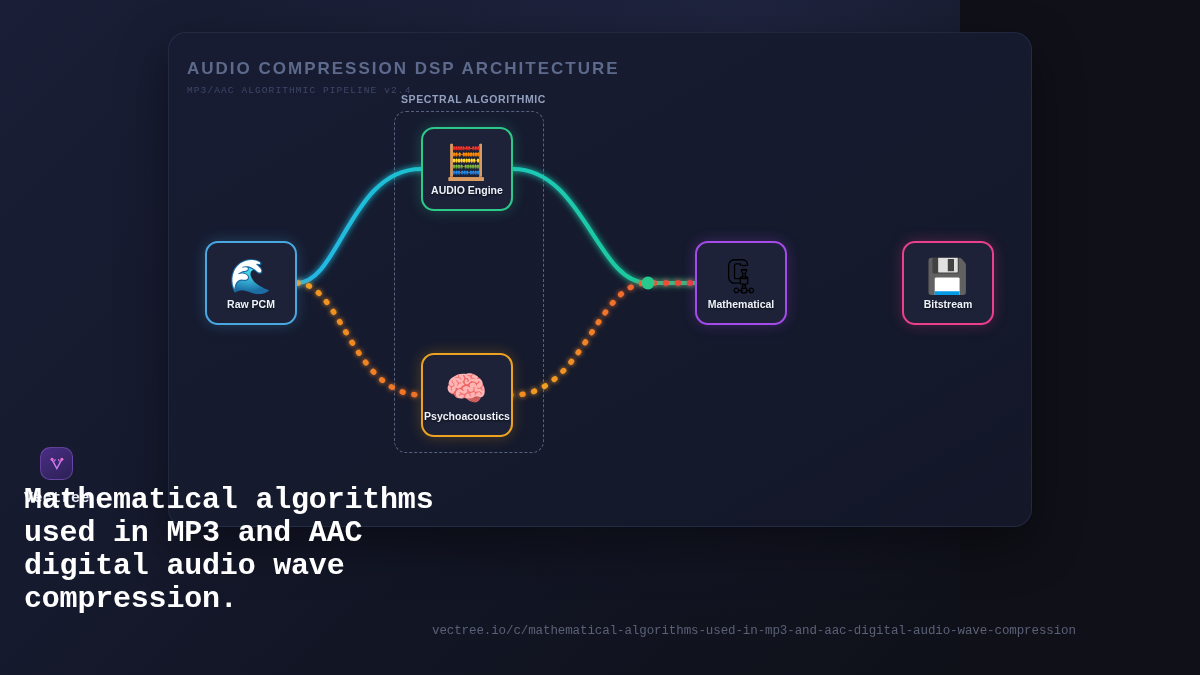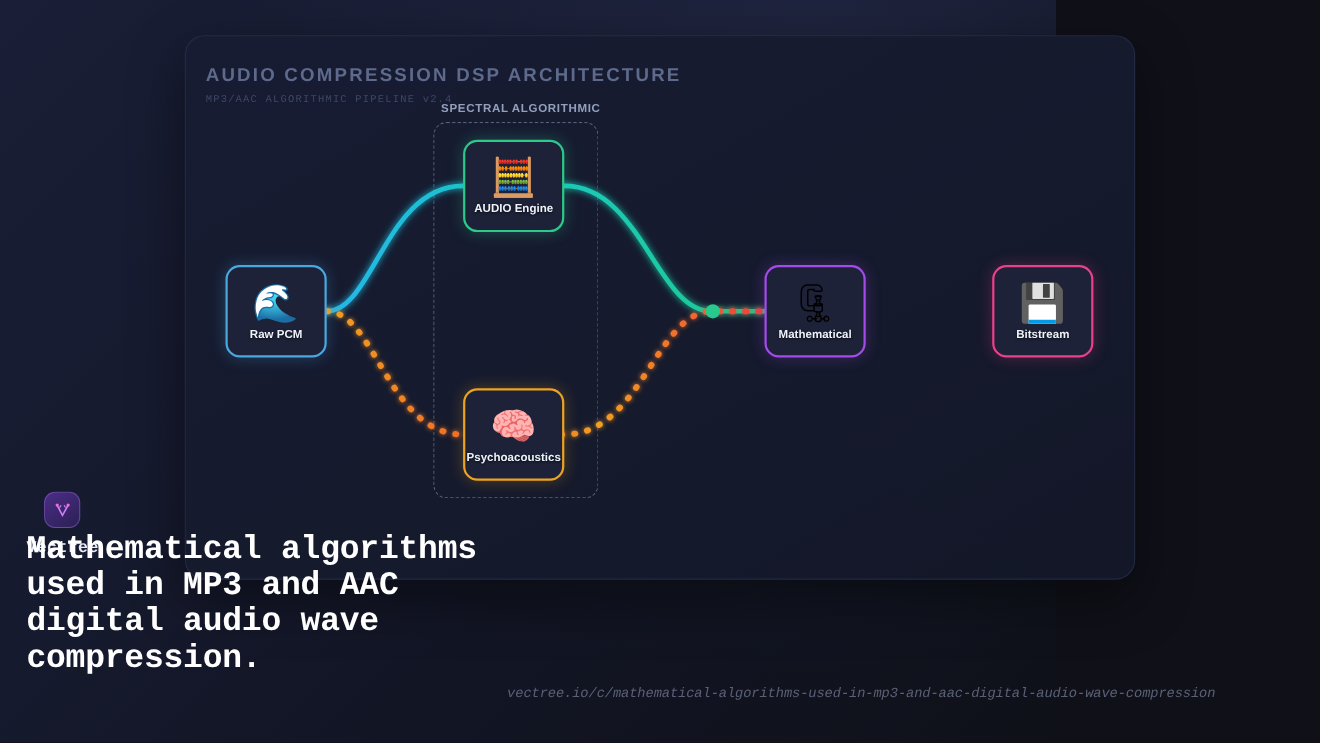--- a/index.html
+++ b/index.html
@@ -143,27 +143,26 @@
     font-family: "Liberation Mono", "DejaVu Sans Mono", monospace;
     font-size: 30px;
     font-weight: bold;
     line-height: 33px;
     color: #ffffff;
     letter-spacing: -0.2px;
   }
 
   #url {
     position: absolute;
-    left: 461px; top: 624px;
+    left: 432px; top: 624px;
     font-family: "Liberation Mono", "DejaVu Sans Mono", monospace;
     font-size: 12.5px;
     color: #5a6076;
     letter-spacing: -0.1px;
     white-space: nowrap;
-    font-style: italic;
   }
 </style>
 </head>
 <body>
 
 <div id="stage">
 
   <div id="card">
 
     <div id="card-title">AUDIO COMPRESSION DSP ARCHITECTURE</div>

